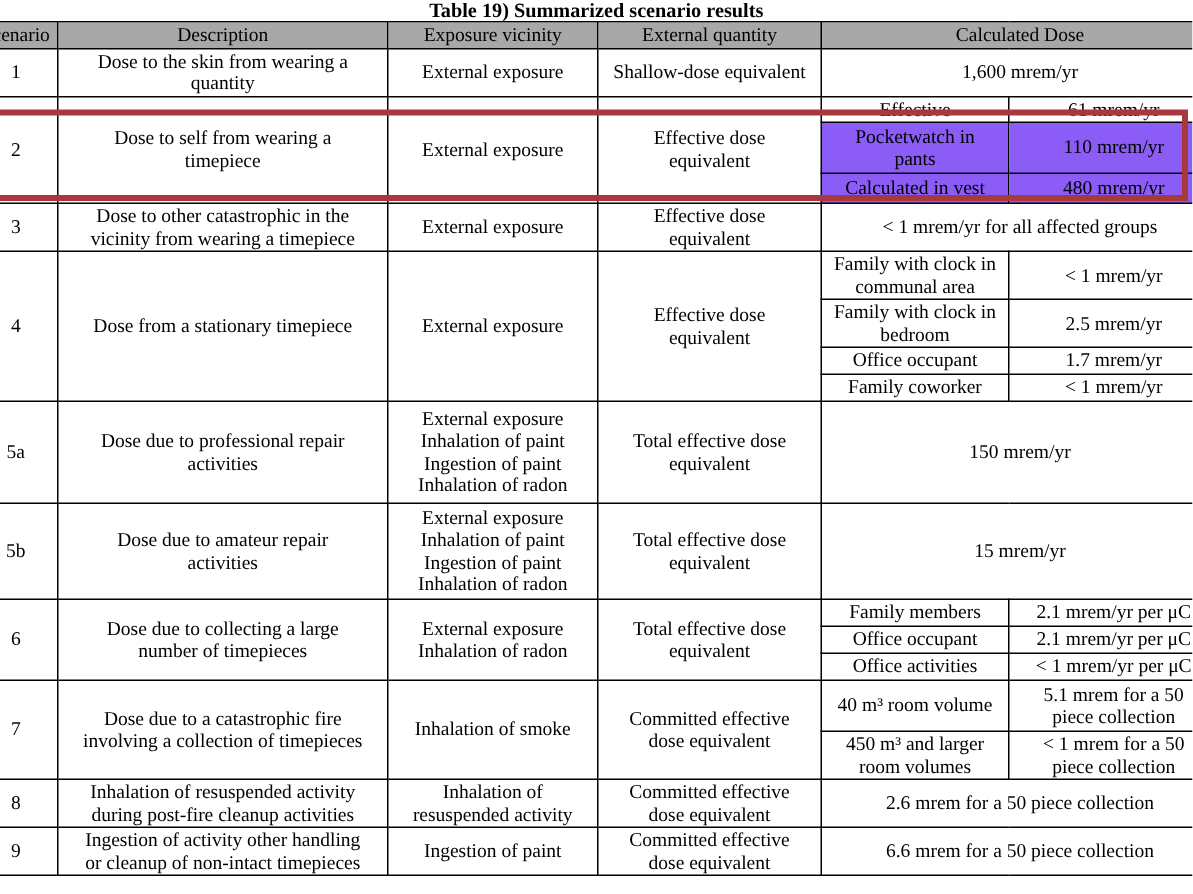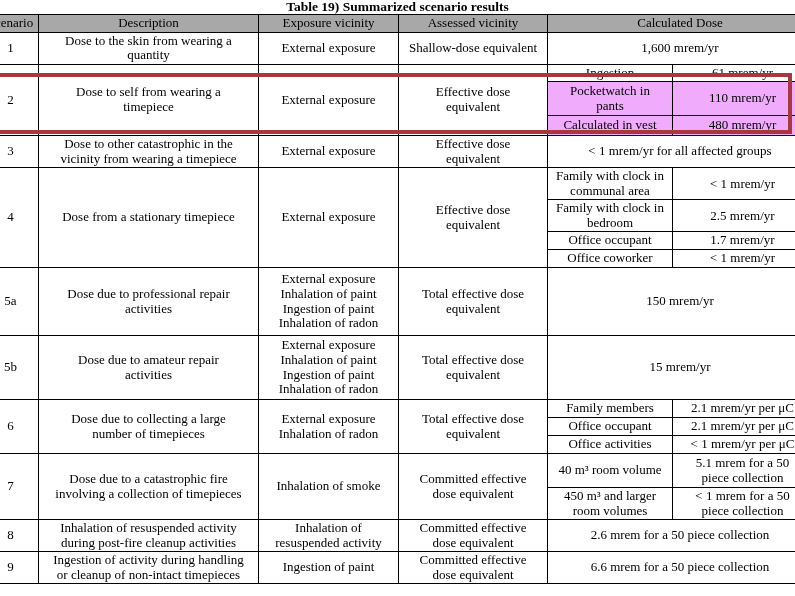--- a/index.html
+++ b/index.html
@@ -14,21 +14,21 @@
   .tbl-wrap { position:absolute; top:14px; left:-18px; }
   table.scenario-table {
     border-collapse:collapse; table-layout:fixed; width:830px;
     font-size:13px; line-height:1.12;
   }
   .scenario-table td, .scenario-table th {
     border:1px solid #000; text-align:center; vertical-align:middle;
     padding:1px 3px; white-space:pre-line; overflow:hidden; font-weight:normal;
   }
   .scenario-table th { background:#a8a8a8; }
-  .hl { background:#f0abfc; }
+  .hl { background:#8b5cf6; }
   .red-box {
     position:absolute; left:-20px; top:73px; width:812px; height:61px;
     border:4px solid #a8383e; box-sizing:border-box; pointer-events:none;
   }
 </style>
 </head>
 <body>
 
 <div class="page">
 
@@ -43,41 +43,41 @@
         <col style="width:149px">
           <col style="width:125px">
           <col style="width:140px">
       </colgroup>
 
       <tbody>
           <tr style="height:17px">
         <th>Scenario</th>
         <th>Description</th>
         <th>Exposure vicinity</th>
-        <th>Assessed vicinity</th>
+        <th>External quantity</th>
         <th colspan="2">Calculated Dose</th>
       </tr>
 
       <tr style="height:32px">
         <td>1</td>
         <td>Dose to the skin from wearing a
 quantity</td>
         <td>External exposure</td>
         <td>Shallow-dose equivalent</td>
         <td colspan="2">1,600 mrem/yr</td>
       </tr>
 
       <tr style="height:17px">
         <td rowspan="3">2</td>
         <td rowspan="3">Dose to self from wearing a
 timepiece</td>
         <td rowspan="3">External exposure</td>
         <td rowspan="3">Effective dose
 equivalent</td>
-        <td>Ingestion</td>
+        <td>Effective</td>
         <td>61 mrem/yr</td>
       </tr>
       <tr style="height:34px">
         <td class="hl">Pocketwatch in
 pants</td>
         <td class="hl">110 mrem/yr</td>
       </tr>
       <tr style="height:20px">
         <td class="hl">Calculated in vest</td>
         <td class="hl">480 mrem/yr</td>
@@ -106,21 +106,21 @@
       <tr style="height:30px">
         <td>Family with clock in
 bedroom</td>
         <td>2.5 mrem/yr</td>
       </tr>
       <tr style="height:17px">
         <td>Office occupant</td>
         <td>1.7 mrem/yr</td>
       </tr>
       <tr style="height:18px">
-        <td>Office coworker</td>
+        <td>Family coworker</td>
         <td>&lt; 1 mrem/yr</td>
       </tr>
 
       <tr style="height:68px">
         <td>5a</td>
         <td>Dose due to professional repair
 activities</td>
         <td>External exposure
 Inhalation of paint
 Ingestion of paint
@@ -187,21 +187,21 @@
 during post-fire cleanup activities</td>
         <td>Inhalation of
 resuspended activity</td>
         <td>Committed effective
 dose equivalent</td>
         <td colspan="2">2.6 mrem for a 50 piece collection</td>
       </tr>
 
       <tr style="height:30px">
         <td>9</td>
-        <td>Ingestion of activity during handling
+        <td>Ingestion of activity other handling
 or cleanup of non-intact timepieces</td>
         <td>Ingestion of paint</td>
         <td>Committed effective
 dose equivalent</td>
         <td colspan="2">6.6 mrem for a 50 piece collection</td>
       </tr>
 
     </tbody>
       </table>
   </div>

